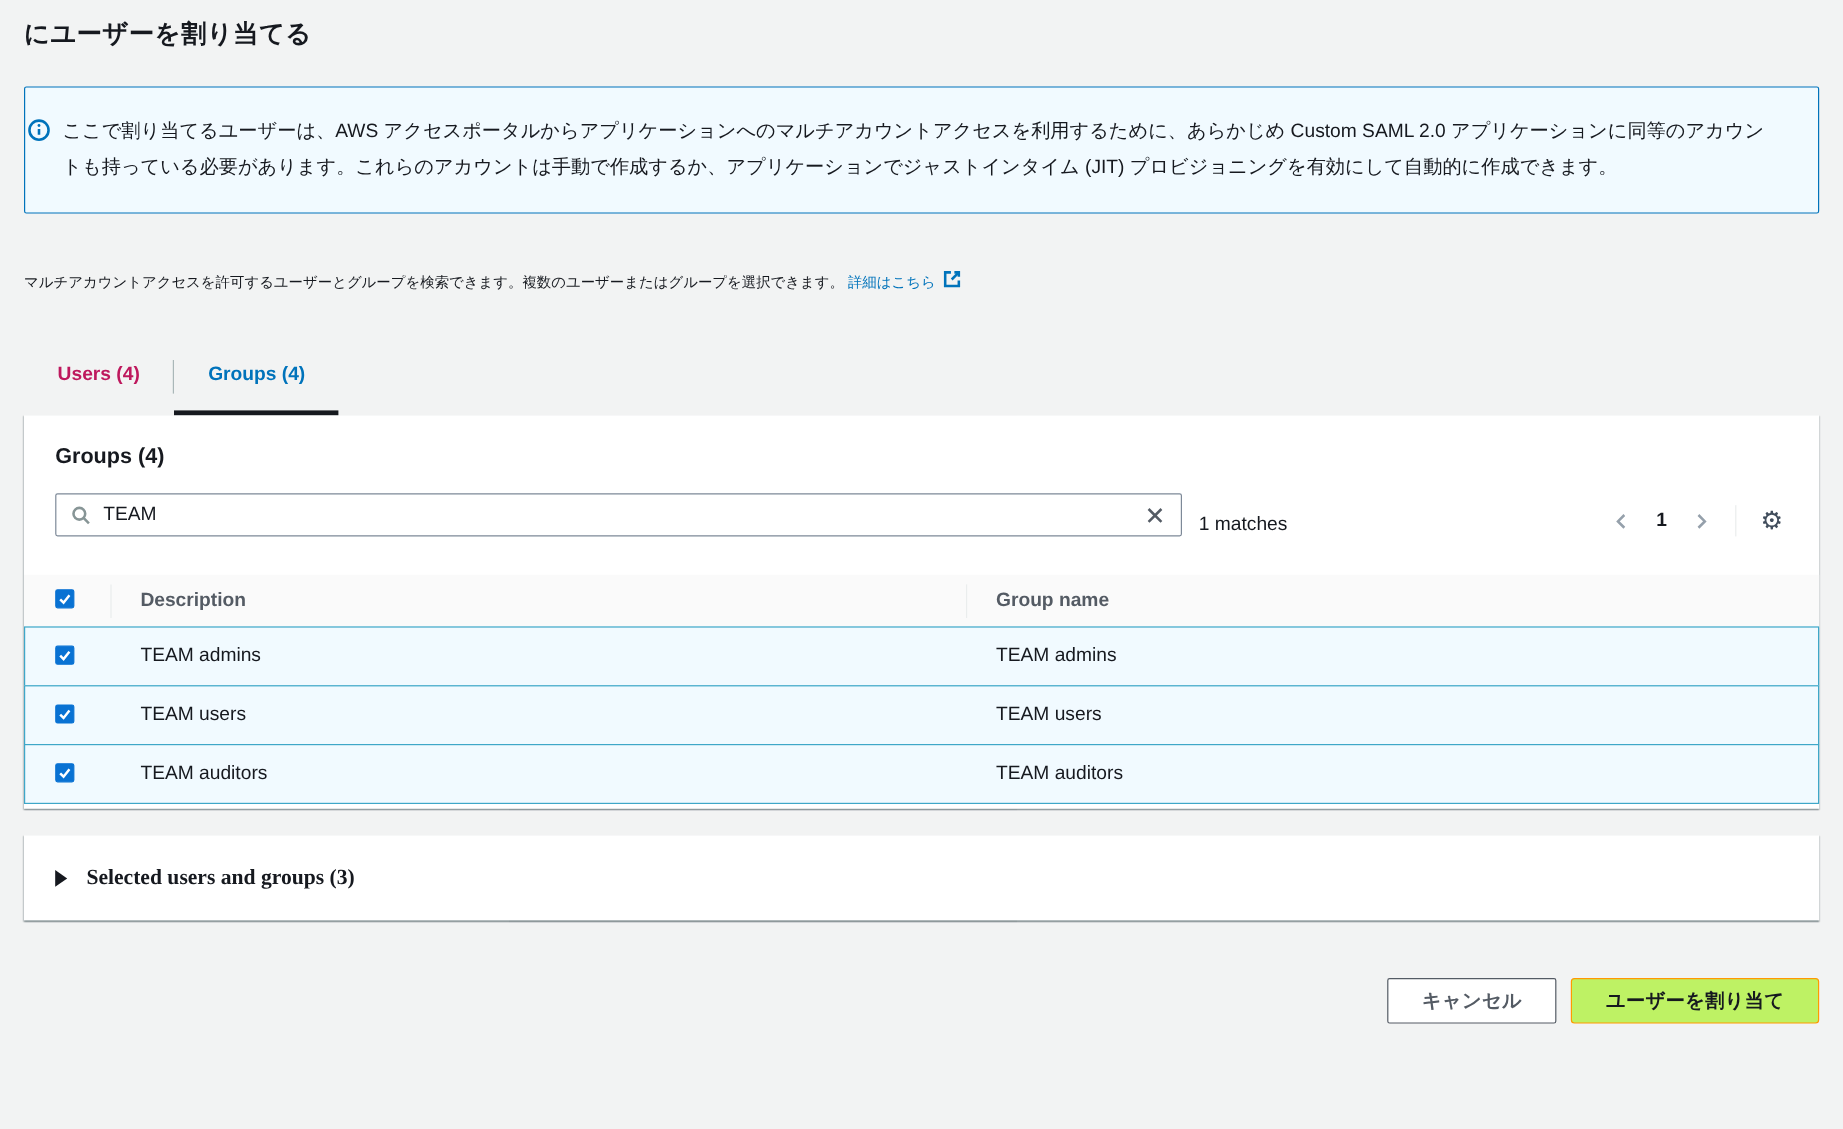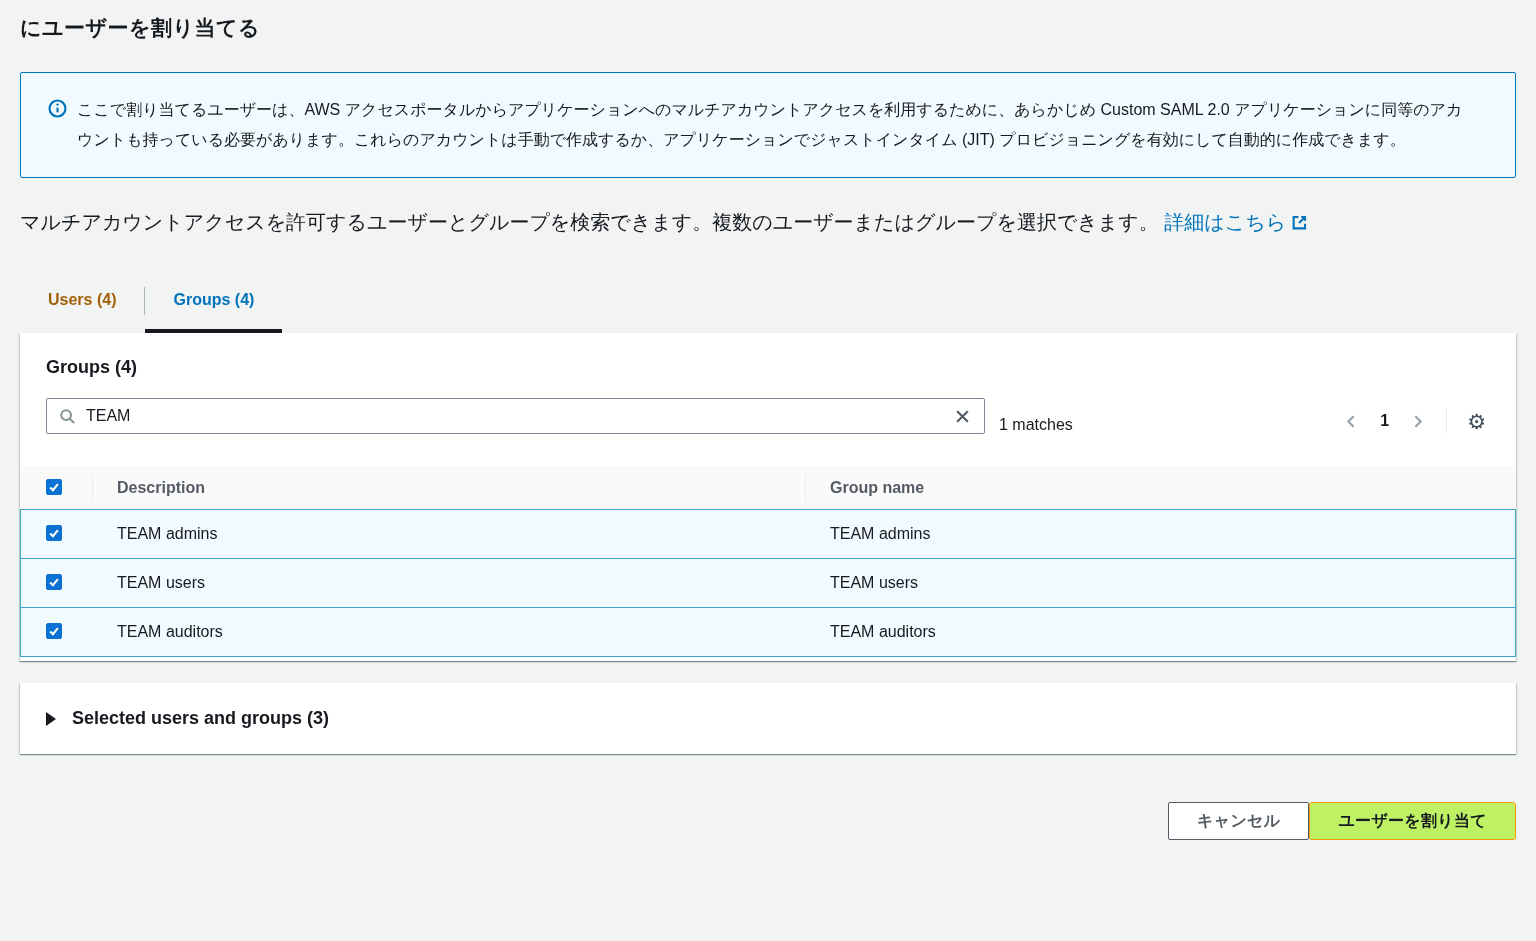--- a/index.html
+++ b/index.html
@@ -11,35 +11,35 @@
   }
   .page { padding:14px 20px 24px; }
 
   
   .page-title { font-size:21px; font-weight:700; color:#16191f; margin-bottom:30px; letter-spacing:.5px; }
 
   
   .alert {
     display:flex; align-items:flex-start; gap:10px;
     background:#f1faff; border:1px solid #0073bb; border-radius:2px;
-    padding:22px 40px 22px 27px; margin-bottom:34px;
+    padding:22px 40px 22px 2px; margin-bottom:46px;
   }
   .alert-icon { flex:0 0 auto; margin-top:4px; }
   .alert-text { font-size:16px; line-height:30px; color:#16191f; }
 
   
-  .intro { font-size:20px; line-height:21px; margin-bottom:0; }
+  .intro { font-size:12px; line-height:21px; margin-bottom:0; }
   .intro-link { color:#0073bb; text-decoration:none; font-weight:400; cursor:pointer; }
   .intro-link svg { vertical-align:-2px; margin-left:5px; }
 
   
   .tabs { display:flex; align-items:stretch; margin-top:48px; }
   .tab {
     position:relative; padding:10px 28px 24px; font-size:16px; font-weight:700;
-    color:#a16207; cursor:pointer; background:none; border:none;
+    color:#be185d; cursor:pointer; background:none; border:none;
     font-family:inherit;
   }
   .tab.active { color:#0073bb; }
   .tab.active::after {
     content:""; position:absolute; left:0; right:0; bottom:0; height:4px; background:#16191f;
   }
   .tab-divider { width:1px; background:#aab7b8; margin:6px 0 18px; }
 
   
   .card {
@@ -93,30 +93,30 @@
   .td-check { padding-left:25px; }
 
   .checkbox {
     display:inline-flex; width:16px; height:16px; border-radius:2px;
     background:#0972d3; border:1px solid #0972d3;
     align-items:center; justify-content:center; cursor:pointer;
   }
 
   
   .expander {
-    margin-top:22px; padding:25px 26px; display:flex; align-items:center; gap:16px; cursor:pointer;
+    margin-top:22px; padding:25px 26px; display:flex; align-items:center; gap:16px; cursor:pointer;font-family:Liberation Serif, serif;
   }
   .caret-right {
     width:0; height:0; border-top:7px solid transparent; border-bottom:7px solid transparent;
     border-left:10px solid #16191f; display:inline-block;
   }
   .expander-label { font-size:18px; font-weight:700; color:#16191f; }
 
   
-  .footer { display:flex; justify-content:flex-end; margin-top:48px; }
+  .footer { display:flex; justify-content:flex-end; gap:12px; margin-top:48px; }
   .btn {
     font-family:inherit; font-size:16px; font-weight:700; cursor:pointer;
     height:38px; padding:0 28px; border-radius:2px; letter-spacing:.3px;
   }
   .btn-normal { background:#fff; border:1px solid #545b64; color:#545b64; }
   .btn-primary { background:#bef264; border:1px solid #ff9900; color:#16191f; border-radius:3px; }
 </style>
 </head>
 <body>
 

